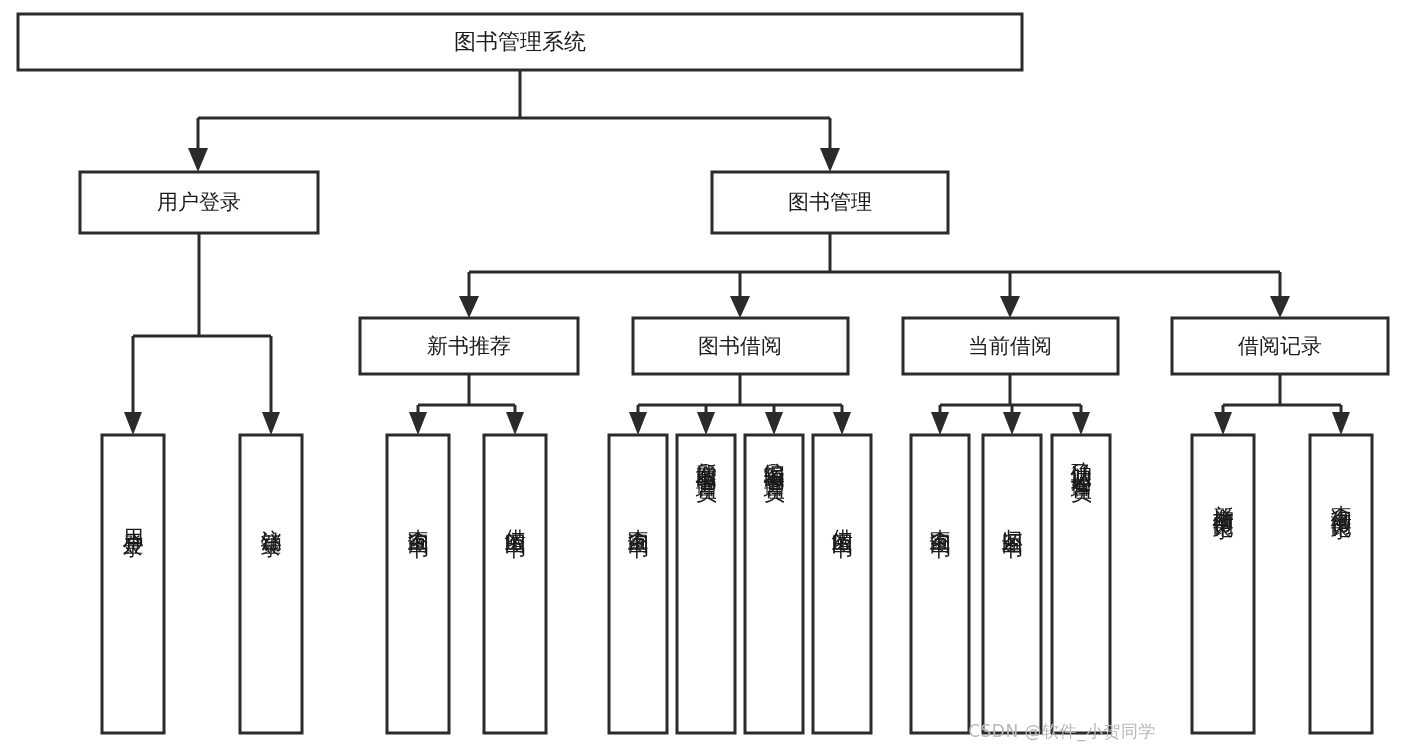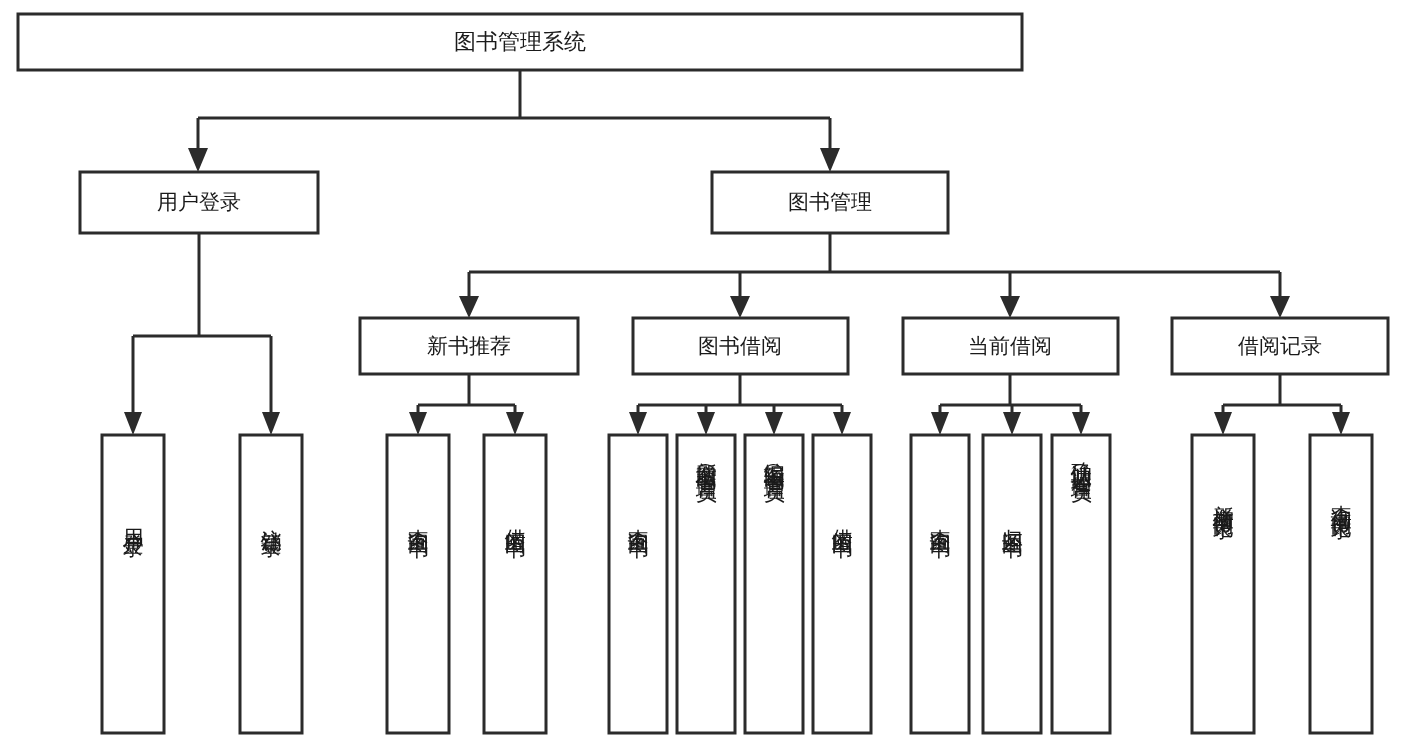--- a/index.html
+++ b/index.html
@@ -157,13 +157,14 @@
   <div class="vlabel" style="left:627px; top:512px;">查询图书</div>
   <div class="vlabel" style="left:695px; top:445px;">新增图书（管理员）</div>
   <div class="vlabel" style="left:763px; top:445px;">编辑图书（管理员）</div>
   <div class="vlabel" style="left:831px; top:512px;">借阅图书</div>
   <div class="vlabel" style="left:929px; top:512px;">查询图书</div>
   <div class="vlabel" style="left:1001px;top:512px;">归还图书</div>
   <div class="vlabel" style="left:1070px;top:445px;">确认归还（管理员）</div>
   <div class="vlabel" style="left:1212px;top:488px;">新增借阅记录</div>
   <div class="vlabel" style="left:1330px;top:488px;">查询借阅记录</div>
 
+  <div class="watermark">CSDN @软件_小贺同学</div>
 </div>
 
 </body></html>

